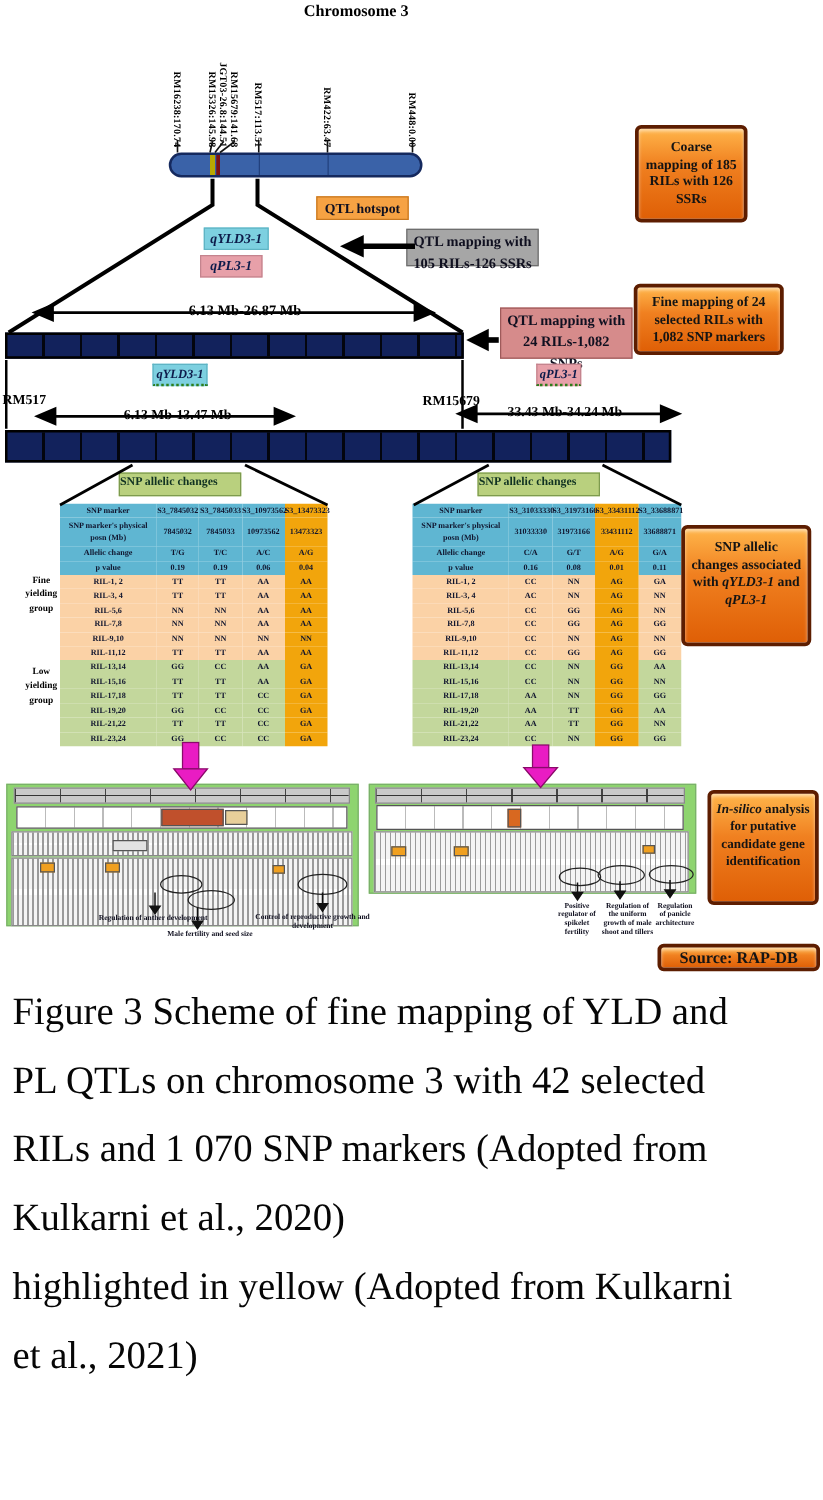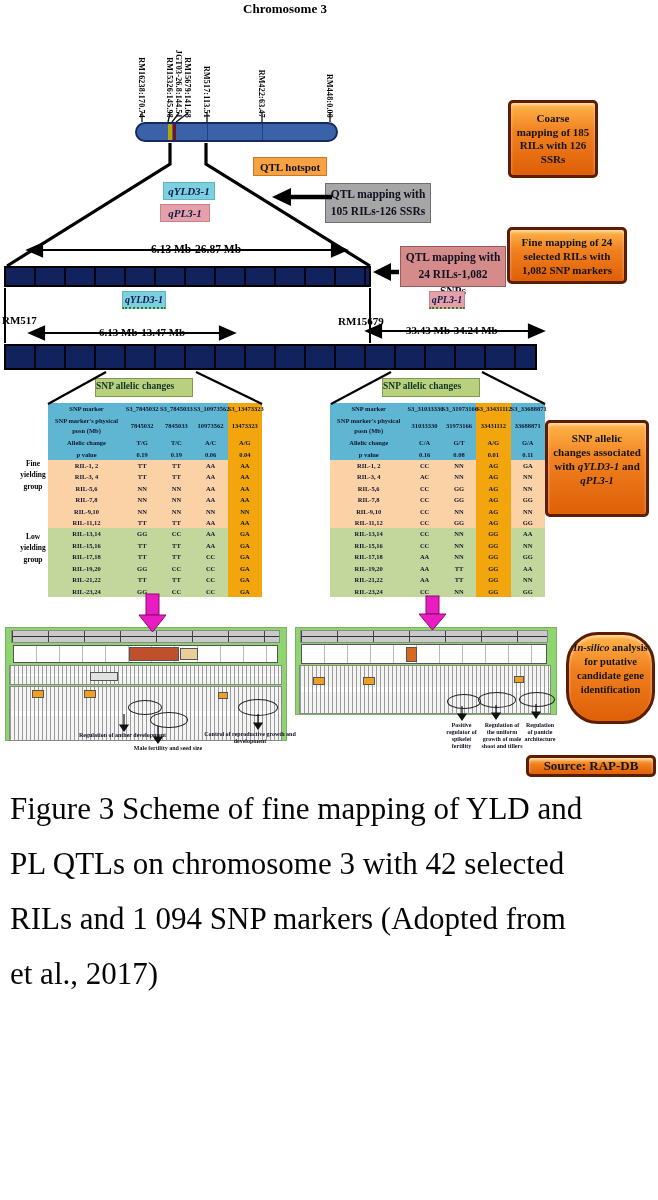--- a/index.html
+++ b/index.html
@@ -76,21 +76,21 @@
   <span class="seg" style="left:125px;"></span>
   <span class="sliver" style="left:31px;width:4px;background:#b9a802;"></span>
   <span class="sliver" style="left:36px;width:3px;background:#7c1212;"></span>
 </div>
 
 <div class="abs tag hotspot" style="left:253px;top:157px;width:74px;height:19px;font-size:11px;line-height:18px;">QTL hotspot</div>
 
 <div class="abs tag qyld" style="left:163px;top:182px;width:52px;height:18px;font-size:11px;line-height:17px;">qYLD3-1</div>
 <div class="abs tag qpl" style="left:160px;top:204px;width:50px;height:18px;font-size:11px;line-height:17px;">qPL3-1</div>
 
-<div class="abs tag graybox" style="left:325px;top:183px;width:106px;height:40px;font-size:11.5px;line-height:17px;">QTL mapping with 105 RILs-126 SSRs</div>
+<div class="abs tag graybox" style="left:325px;top:183px;width:106px;height:30px;font-size:11.5px;line-height:17px;">QTL mapping with 105 RILs-126 SSRs</div>
 
 <div class="abs tag obox" style="left:508px;top:100px;width:90px;height:78px;font-size:11px;line-height:13.5px;">Coarse mapping of 185 RILs with 126 SSRs</div>
 
 <div class="abs rangelbl" style="left:148px;top:243px;font-size:11.5px;">6.13 Mb-26.87 Mb</div>
 
 <div class="abs navybar" style="left:4px;top:266px;width:367px;height:21px;"></div>
 
 <div class="abs tag pinkbox" style="left:400px;top:246px;width:106px;height:41px;font-size:11.5px;line-height:17px;">QTL mapping with 24 RILs-1,082 SNPs</div>
 
 <div class="abs tag obox" style="left:507px;top:227px;width:120px;height:57px;font-size:11px;line-height:14px;">Fine mapping of 24 selected RILs with 1,082 SNP markers</div>
@@ -389,21 +389,21 @@
 <span class="ell" style="left:519px;top:692px;width:34px;height:13px;"></span>
 
 <div class="bcap" style="left:70px;top:732px;width:105px;white-space:nowrap;">Regulation of anther development</div>
 <div class="bcap" style="left:122px;top:745px;width:92px;white-space:nowrap;">Male fertility and seed size</div>
 <div class="bcap" style="left:196px;top:731px;width:108px;">Control of reproductive growth and development</div>
 
 <div class="bcap" style="left:443px;top:722px;width:37px;">Positive regulator of spikelet fertility</div>
 <div class="bcap" style="left:481px;top:722px;width:42px;">Regulation of the uniform growth of male shoot and tillers</div>
 <div class="bcap" style="left:524px;top:722px;width:32px;">Regulation of panicle architecture</div>
 
-<div class="abs tag obox" style="left:566px;top:632px;width:89px;height:92px;font-size:10.5px;line-height:14px;display:block;padding-top:6px;border-radius:32px;">
+<div class="abs tag obox" style="left:566px;top:632px;width:89px;height:92px;font-size:10.5px;line-height:14px;display:block;padding-top:6px;">
   <i>In-silico</i><span> analysis for putative candidate gene identification</span>
 </div>
 
 <div class="abs tag obox" style="left:508px;top:755px;width:130px;height:22px;font-size:13px;margin-left:18px;">Source: RAP-DB</div>
 
 <svg class="abs" style="left:0;top:0;" width="658" height="790" viewBox="0 0 658 790" fill="none">
   <g stroke="#111" stroke-width="1.3">
     <line x1="142" y1="112" x2="142" y2="122"></line>
       <line x1="170" y1="113" x2="168" y2="122"></line>
     <line x1="179" y1="113" x2="172" y2="122"></line>
@@ -469,15 +469,17 @@
     <line x1="496" y1="705" x2="496" y2="713"></line>
       <polygon points="492,713 500,713 496,719"></polygon>
     <line x1="536" y1="704" x2="536" y2="712"></line>
       <polygon points="532,712 540,712 536,718"></polygon>
   </g>
 </svg>
 
 <div class="caption">
   <div>Figure 3 Scheme of fine mapping of YLD and</div>
   <div>PL QTLs on chromosome 3 with 42 selected</div>
-  <div>RILs and 1 094 SNP markers (Adopted from</div>
-  <div>et al., 2017)</div>
+  <div>RILs and 1 070 SNP markers (Adopted from</div>
+  <div>Kulkarni et al., 2020)</div>
+  <div>highlighted in yellow (Adopted from Kulkarni</div>
+  <div>et al., 2021)</div>
 </div>
 
 </body></html>

